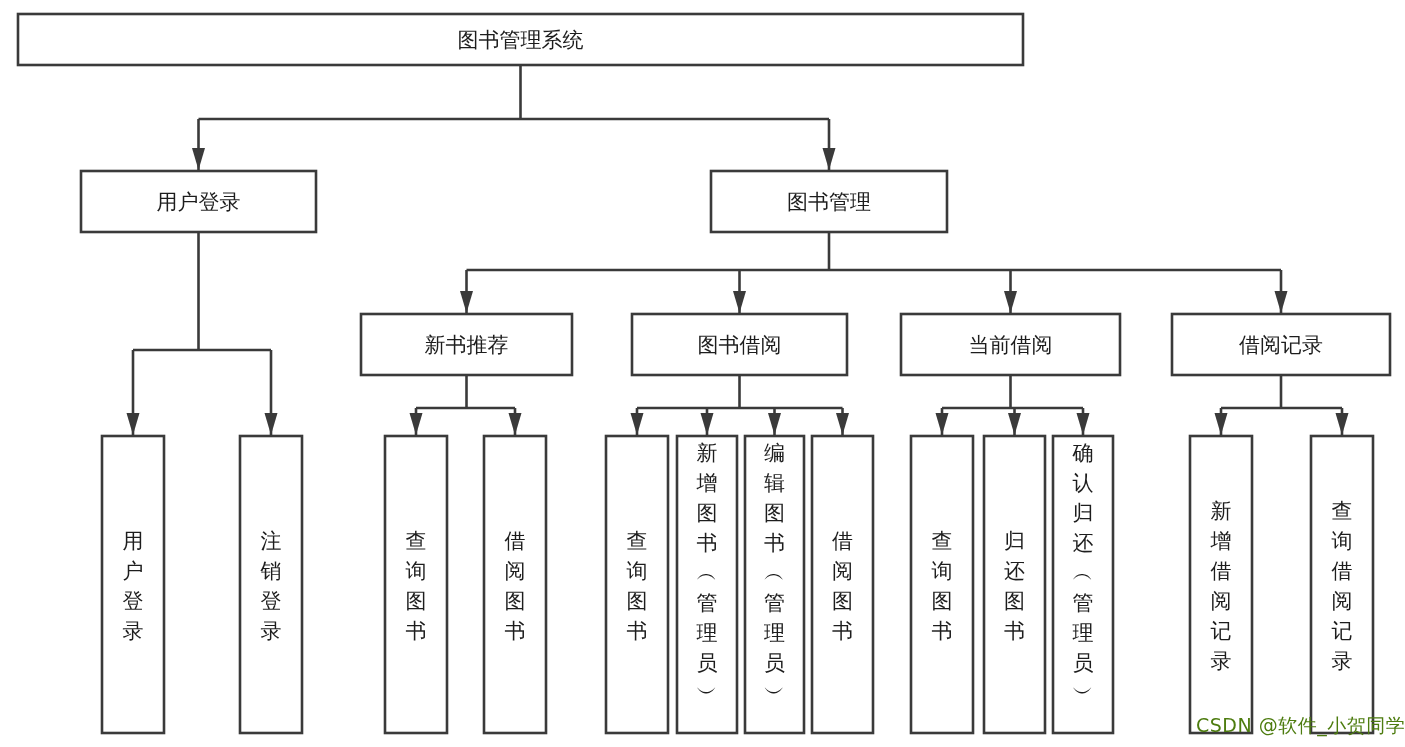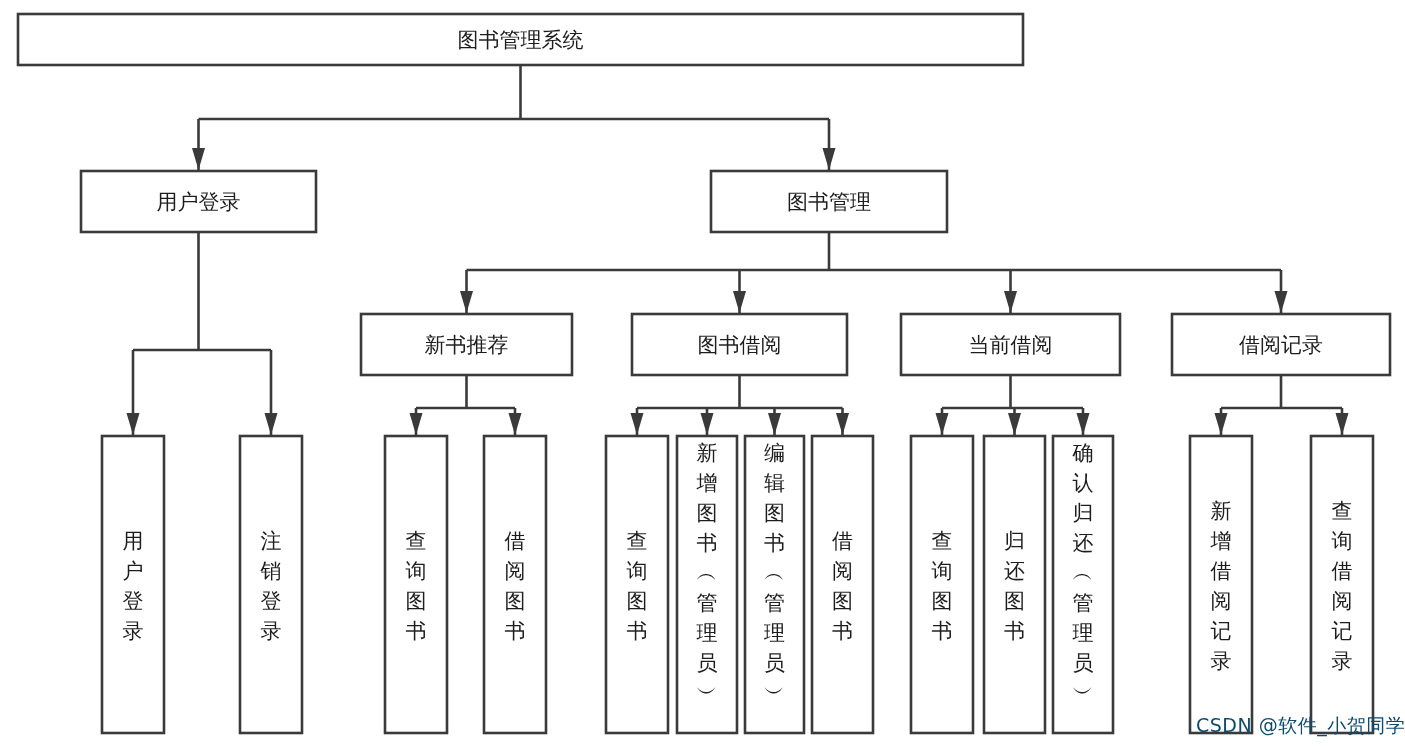--- a/index.html
+++ b/index.html
@@ -54,21 +54,21 @@
   .node-label-vertical {
     font-family: "DejaVu Sans", "Liberation Sans", sans-serif;
     font-size: 21px;
     fill: #1d1d1d;
     text-anchor: middle;
   }
   .watermark-text {
     position: absolute;
     font-family: "DejaVu Sans", "Liberation Sans", sans-serif;
     font-size: 19px;
-    color: #0c4a6e;
+    color: #4d7c0f;
     white-space: nowrap;
     letter-spacing: 0.5px;
   }
 </style>
 </head>
 <body>
 
 <div id="diagram-root">
 
   <svg class="flow" viewBox="0 0 1405 747" xmlns="http://www.w3.org/2000/svg">

